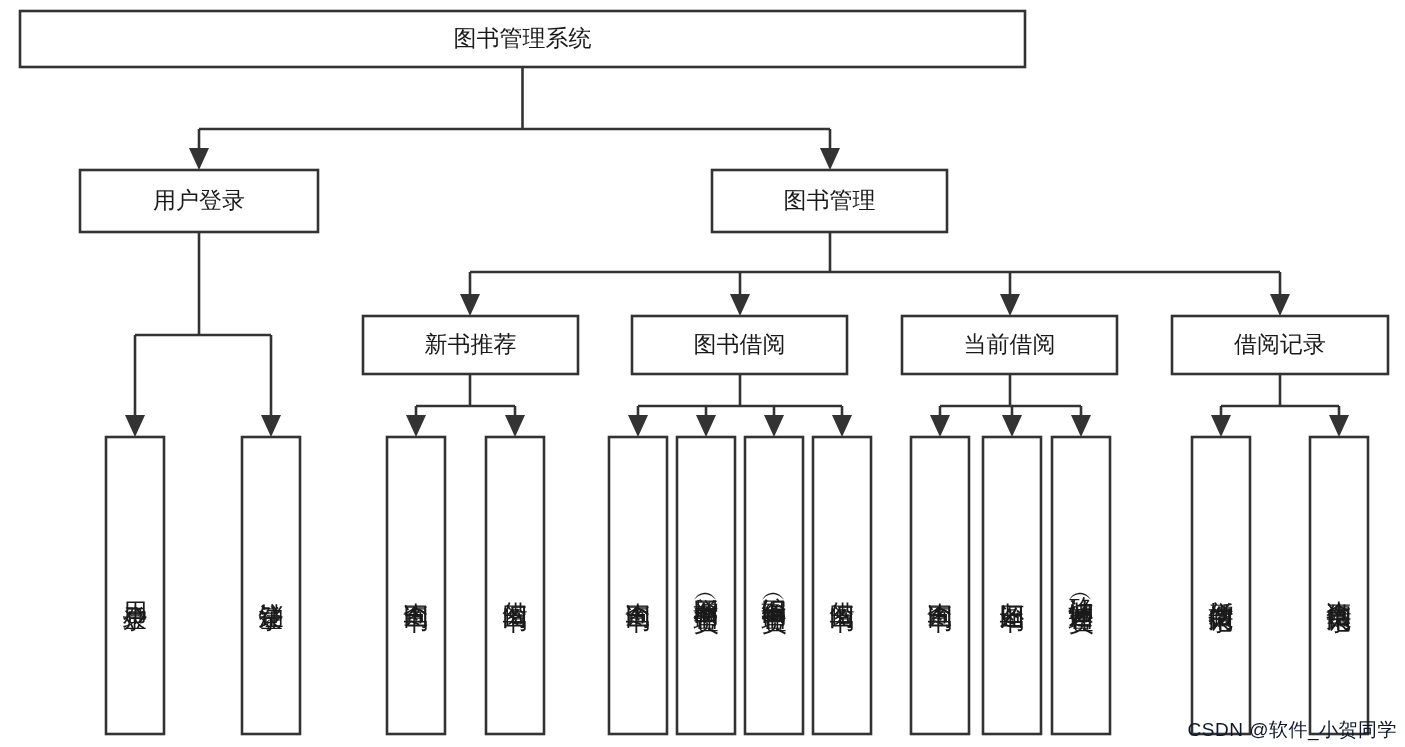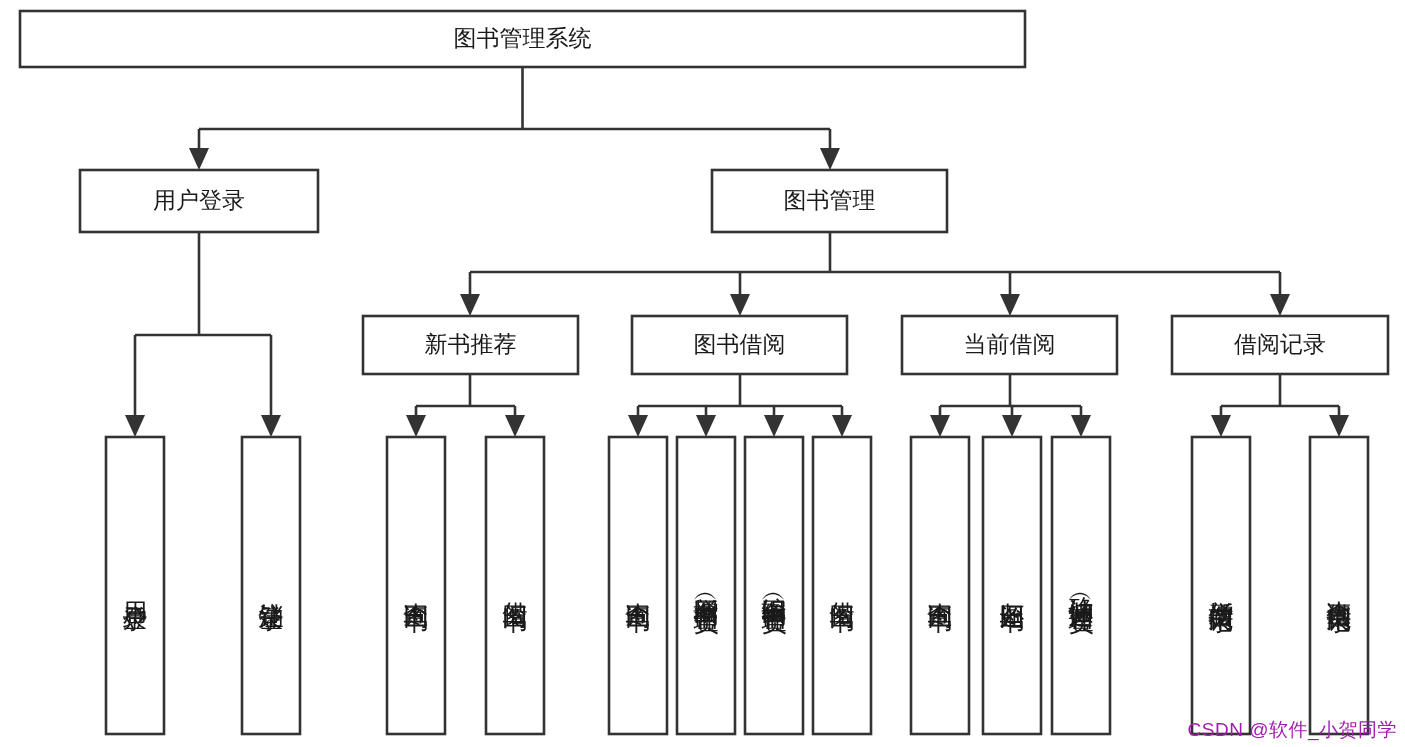--- a/index.html
+++ b/index.html
@@ -64,21 +64,21 @@
     display: flex;
     align-items: center;
     justify-content: center;
   }
   #watermark {
     position: absolute;
     right: 8px;
     bottom: 4px;
     font-family: "Liberation Sans", "DejaVu Sans", sans-serif;
     font-size: 19px;
-    color: #a21caf;
+    color: #0f172a;
     letter-spacing: 0.5px;
     user-select: none;
   }
 </style>
 </head>
 <body>
 
 <div id="diagram-root">
 
   <svg id="flow-svg" viewBox="0 0 1405 747">

